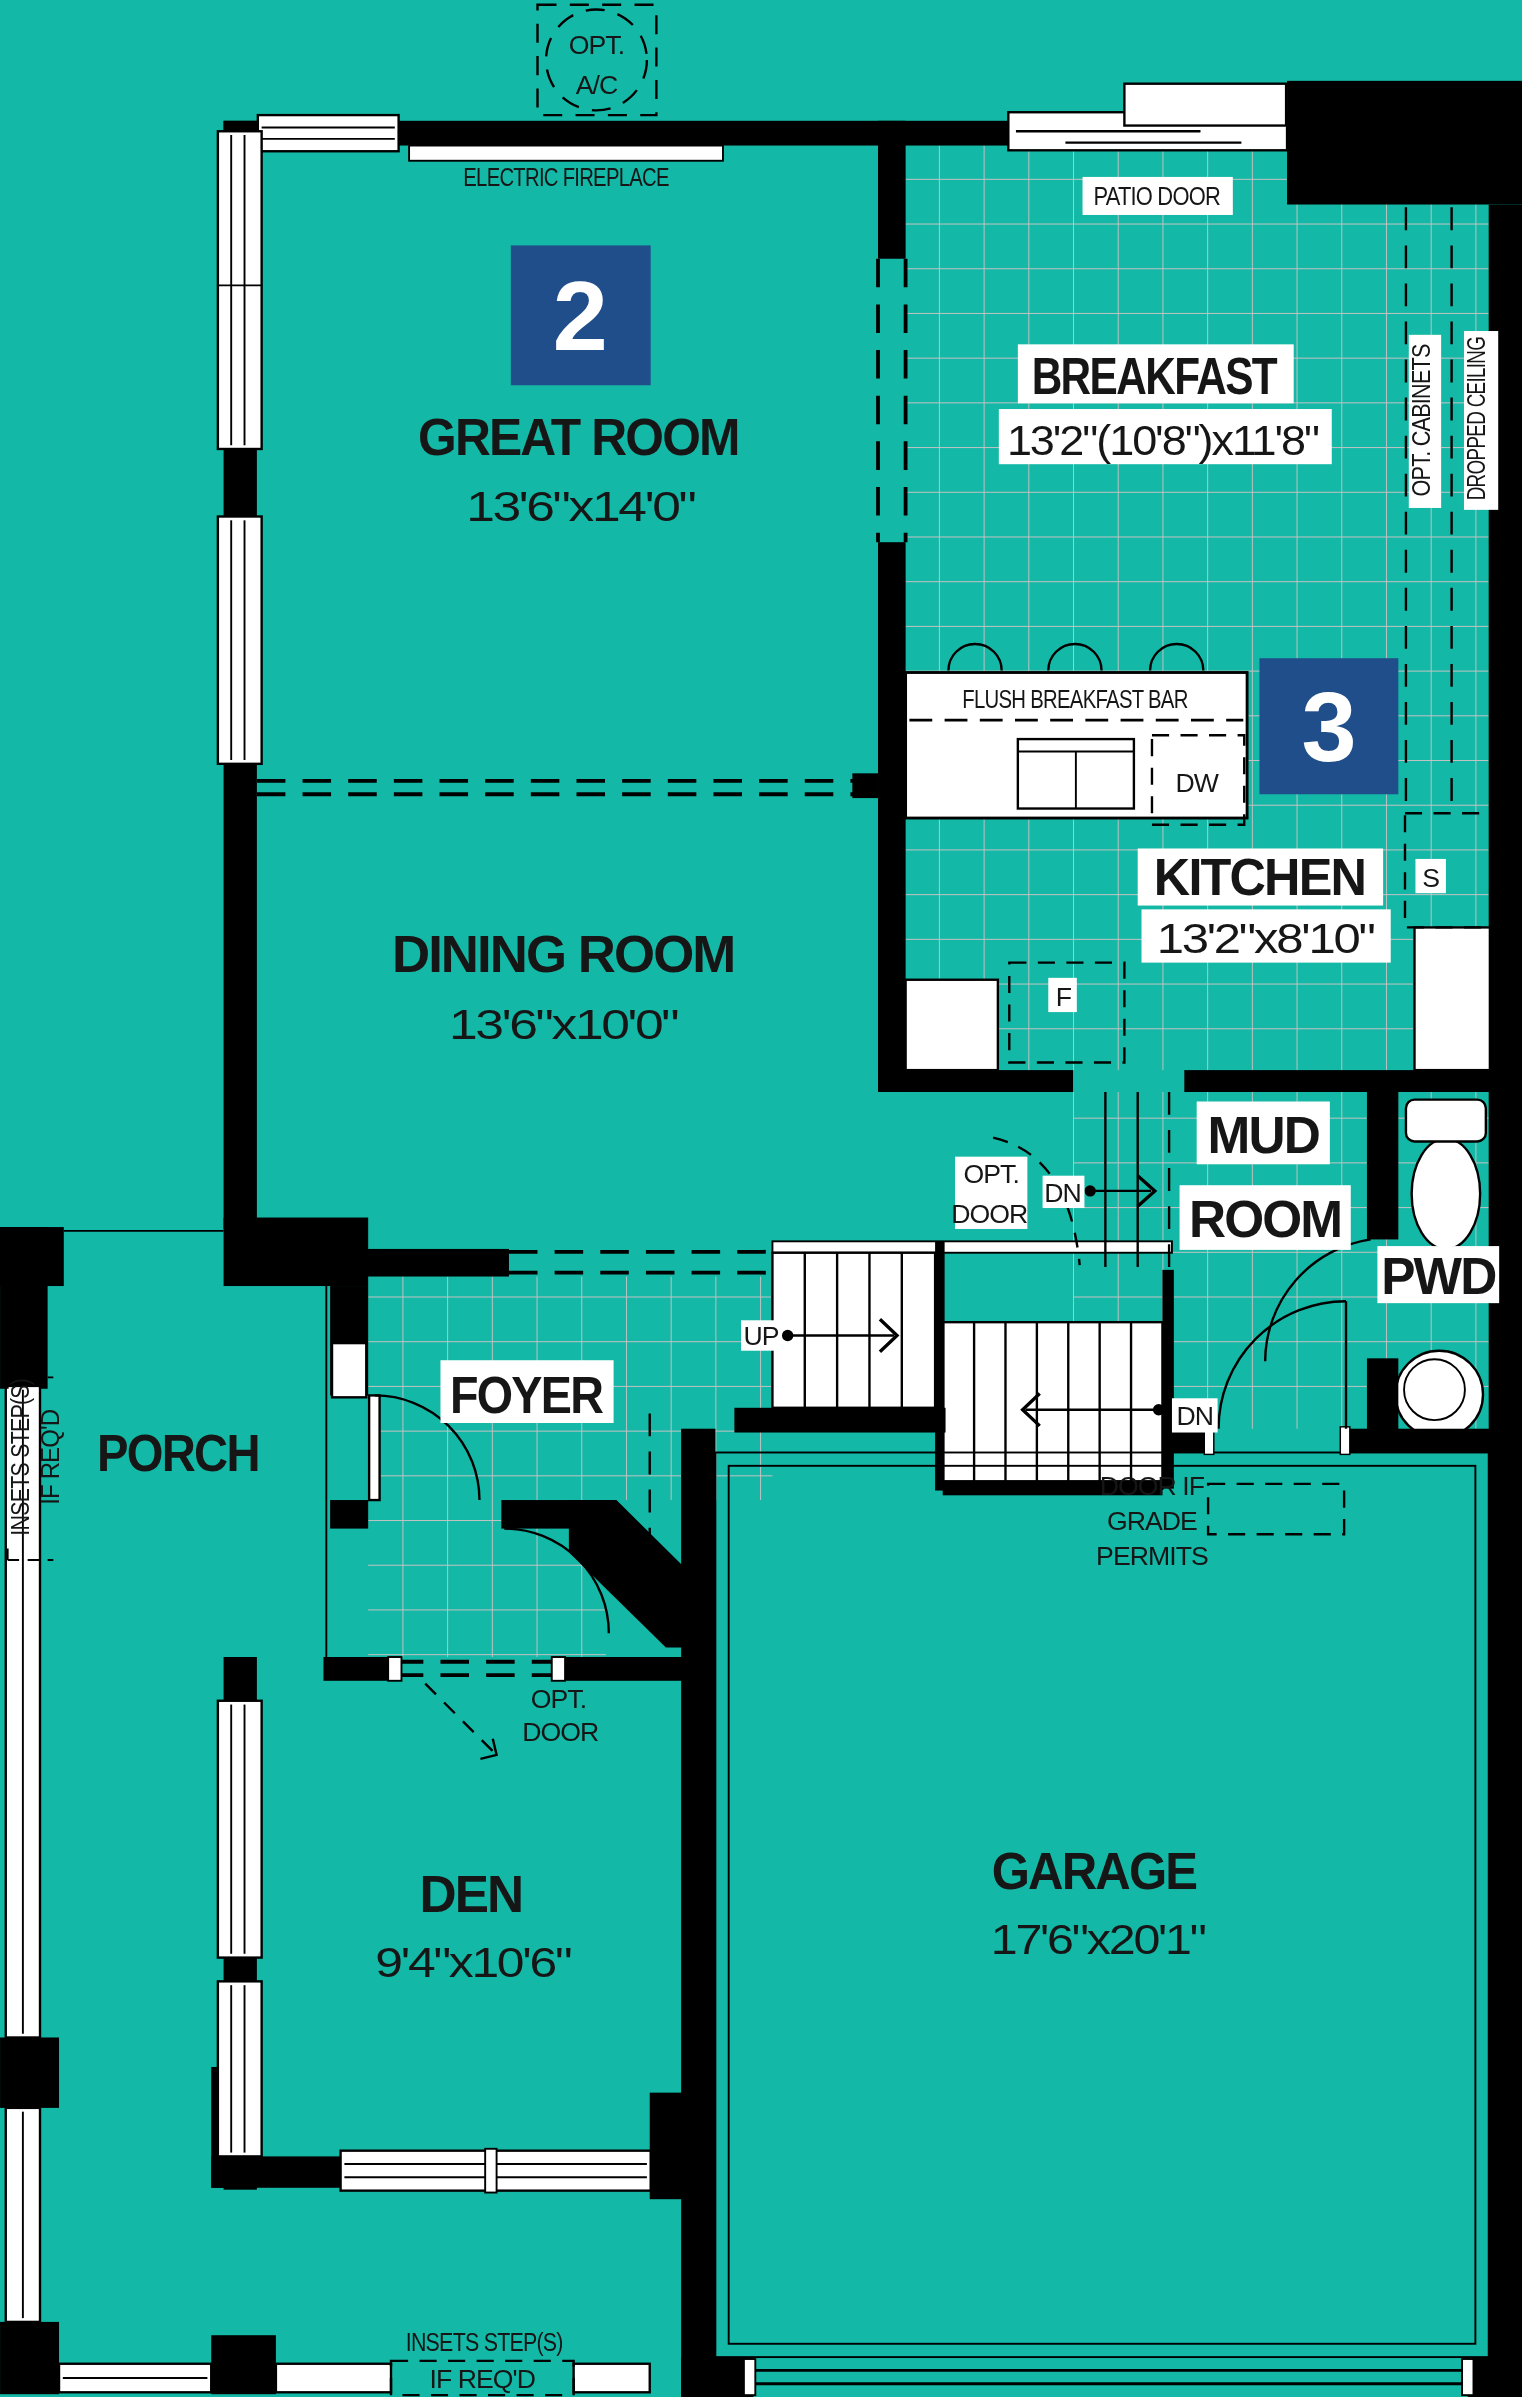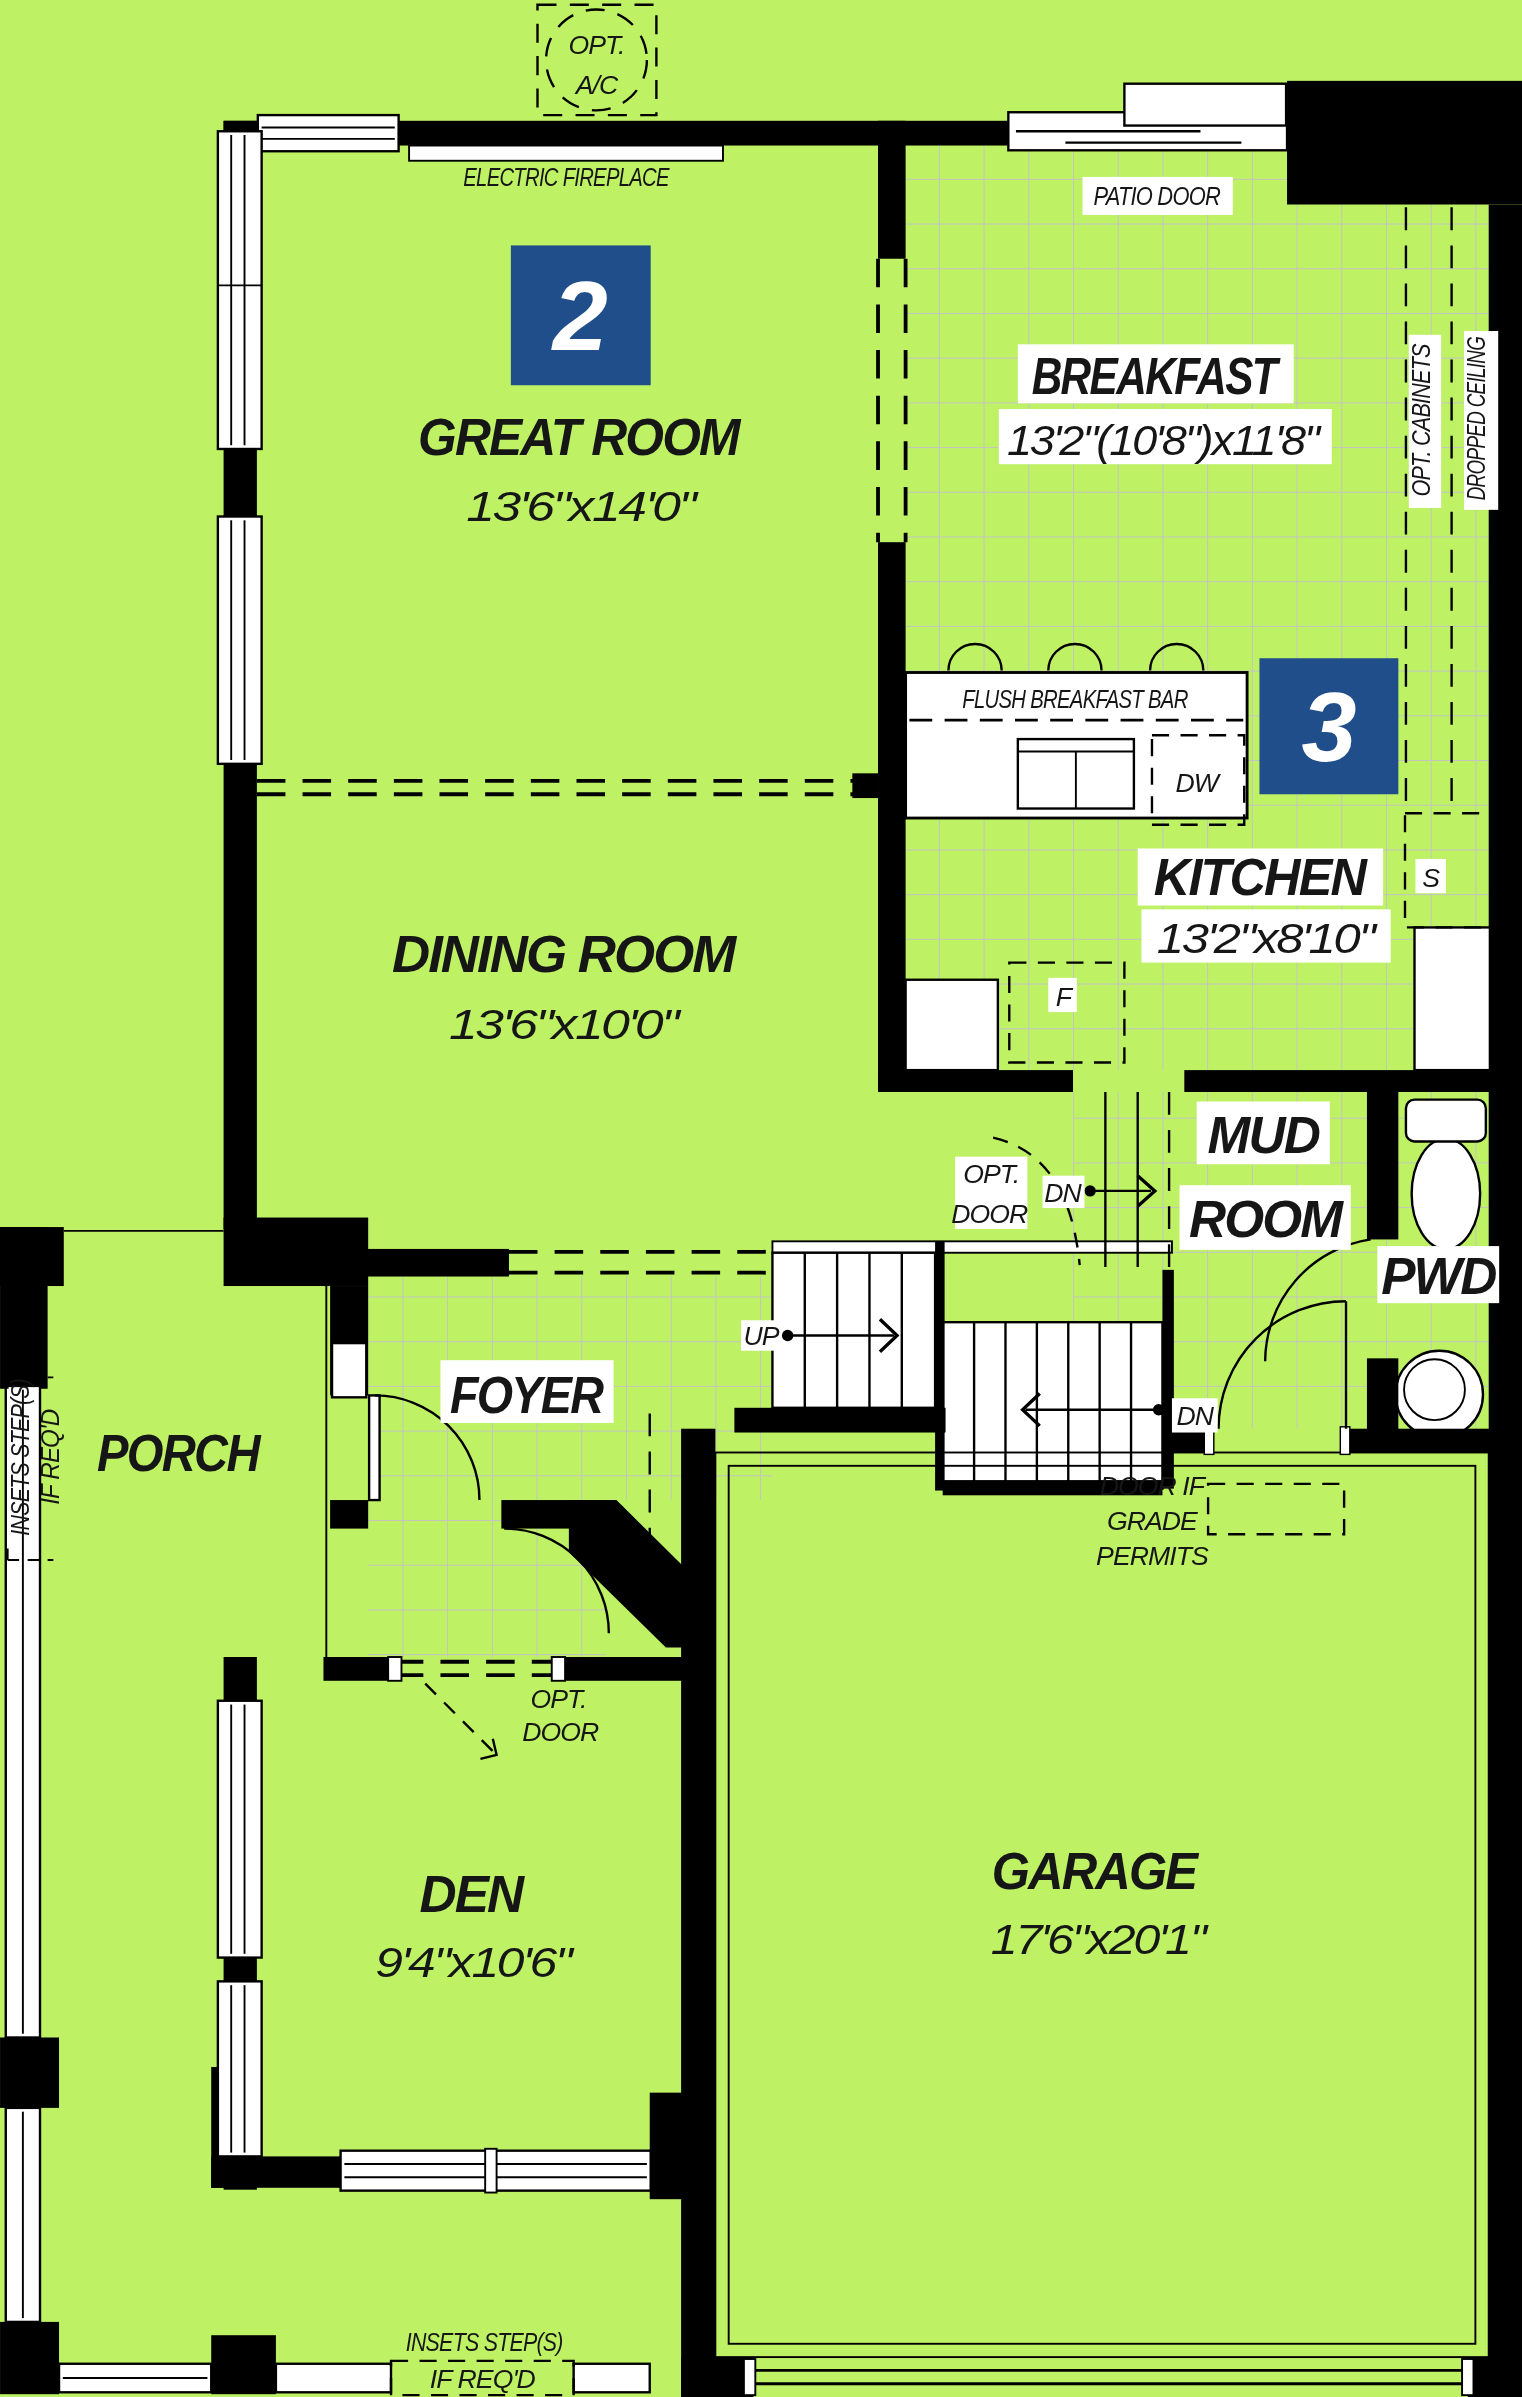--- a/index.html
+++ b/index.html
@@ -1,16 +1,16 @@
 <!DOCTYPE html>
 <html style="font-size:15px"><head>
 <meta charset="utf-8">
 <style>
   html,body{margin:0;padding:0;background:#fff;}
-  #stage{position:relative;width:1523px;height:2398px;background:#bef264;overflow:hidden;font-style:italic;}
+  #stage{position:relative;width:1523px;height:2398px;background:#14b8a6;overflow:hidden;}
   svg{display:block;}
   text{font-family:"Liberation Sans",sans-serif;fill:#161616;}
   .room{font-size:54px;font-weight:bold;letter-spacing:-2px;}
   .dims{font-size:44px;letter-spacing:-2px;}
   .small{font-size:28px;letter-spacing:-1px;}
   .badge-num{font-size:104px;font-weight:bold;fill:#ffffff;}
 </style>
 </head>
 <body>
 

